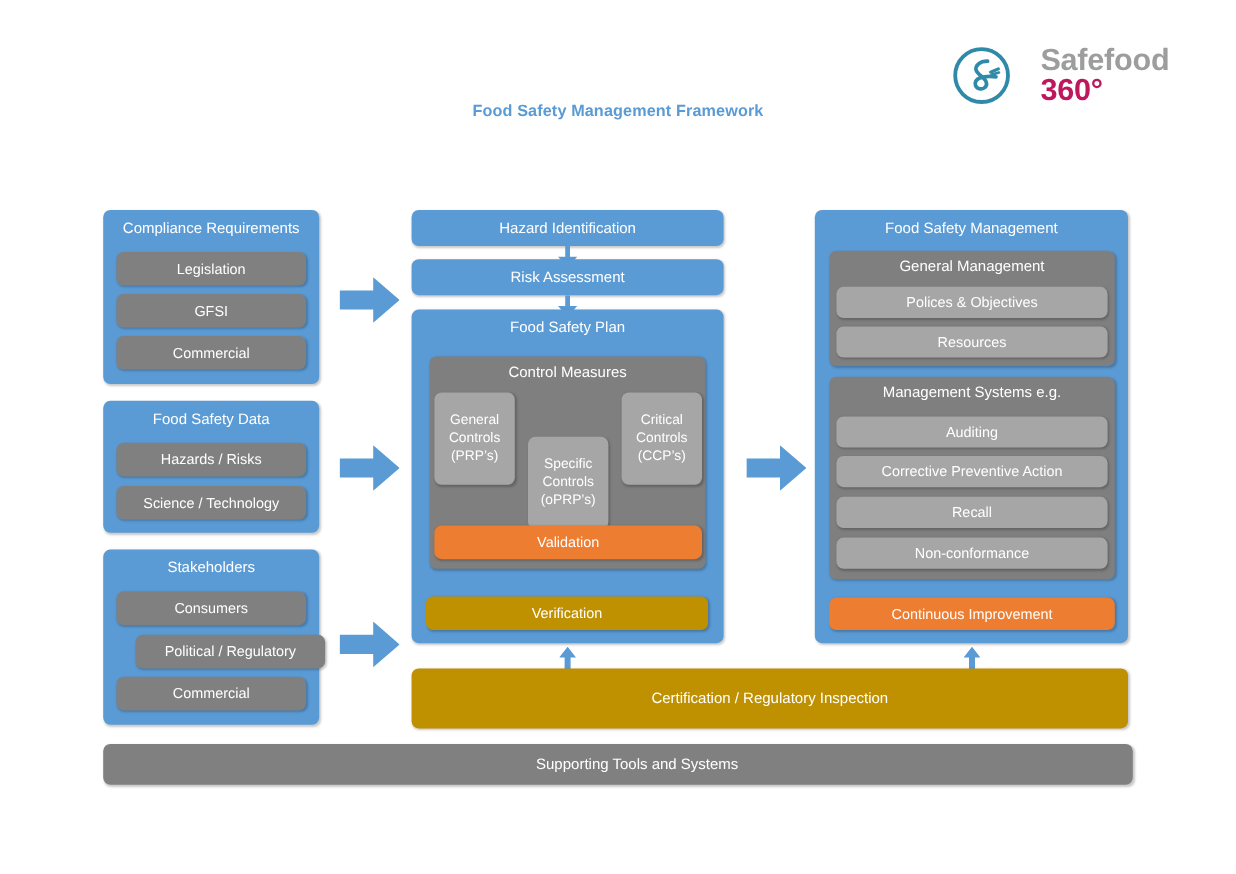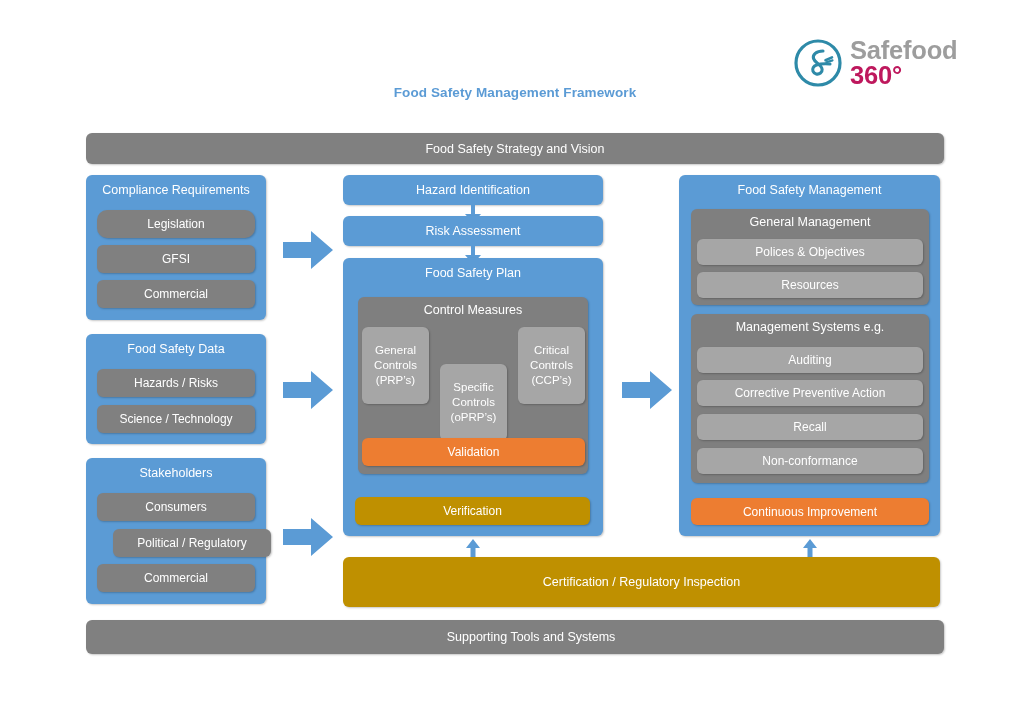--- a/index.html
+++ b/index.html
@@ -7,21 +7,21 @@
     width: 1030px; height: 728px;
     background: #ffffff;
     font-family: "Liberation Sans", sans-serif;
     overflow: hidden;
   }
   #canvas { position: relative; width: 1030px; height: 728px; }
 
   
   #logo { position: absolute; left: 793px; top: 36px; width: 170px; height: 54px; display: flex; align-items: center; }
   #logo-mark { width: 50px; height: 50px; flex: 0 0 50px; }
-  #logo-text { margin-left: 7px; line-height: 1.0; }
+  #logo-text { margin-left: 24px; line-height: 1.0; }
   #logo-text .l1 { font-size: 25.5px; font-weight: bold; color: #9d9d9d; letter-spacing: -0.2px; }
   #logo-text .l2 { font-size: 25.5px; font-weight: bold; color: #be185d; letter-spacing: -0.2px; }
 
   
   #diagram-title {
     position: absolute; left: 0; top: 85px; width: 1030px;
     text-align: center; font-size: 13.5px; font-weight: bold;
     color: #5b9bd5; letter-spacing: 0.1px;
   }
   
@@ -76,28 +76,25 @@
     <div id="logo-text">
       <div class="l1">Safefood</div>
       <div class="l2">360°</div>
     </div>
   </div>
 
   <div id="diagram-title">
     <span>Food Safety Management Framework</span>
   </div>
 
-  <div class="bar gray" style="left:86px; top:133px; width:858px; height:31px;">
-    <span>Food Safety Strategy and Vision</span>
-  </div>
 
   <div class="panel blue" style="left:86px; top:175px; width:180px; height:145px;">
     <div class="hdr">Compliance Requirements</div>
   </div>
-  <div class="item gray" style="left:97px; top:210px; width:158px; height:28px;border-radius:10px;">
+  <div class="item gray" style="left:97px; top:210px; width:158px; height:28px;">
     <span>Legislation</span>
   </div>
   <div class="item gray" style="left:97px; top:245px; width:158px; height:28px;">
     <span>GFSI</span>
   </div>
   <div class="item gray" style="left:97px; top:280px; width:158px; height:28px;">
     <span>Commercial</span>
   </div>
 
   <div class="panel blue" style="left:86px; top:334px; width:180px; height:110px;">

